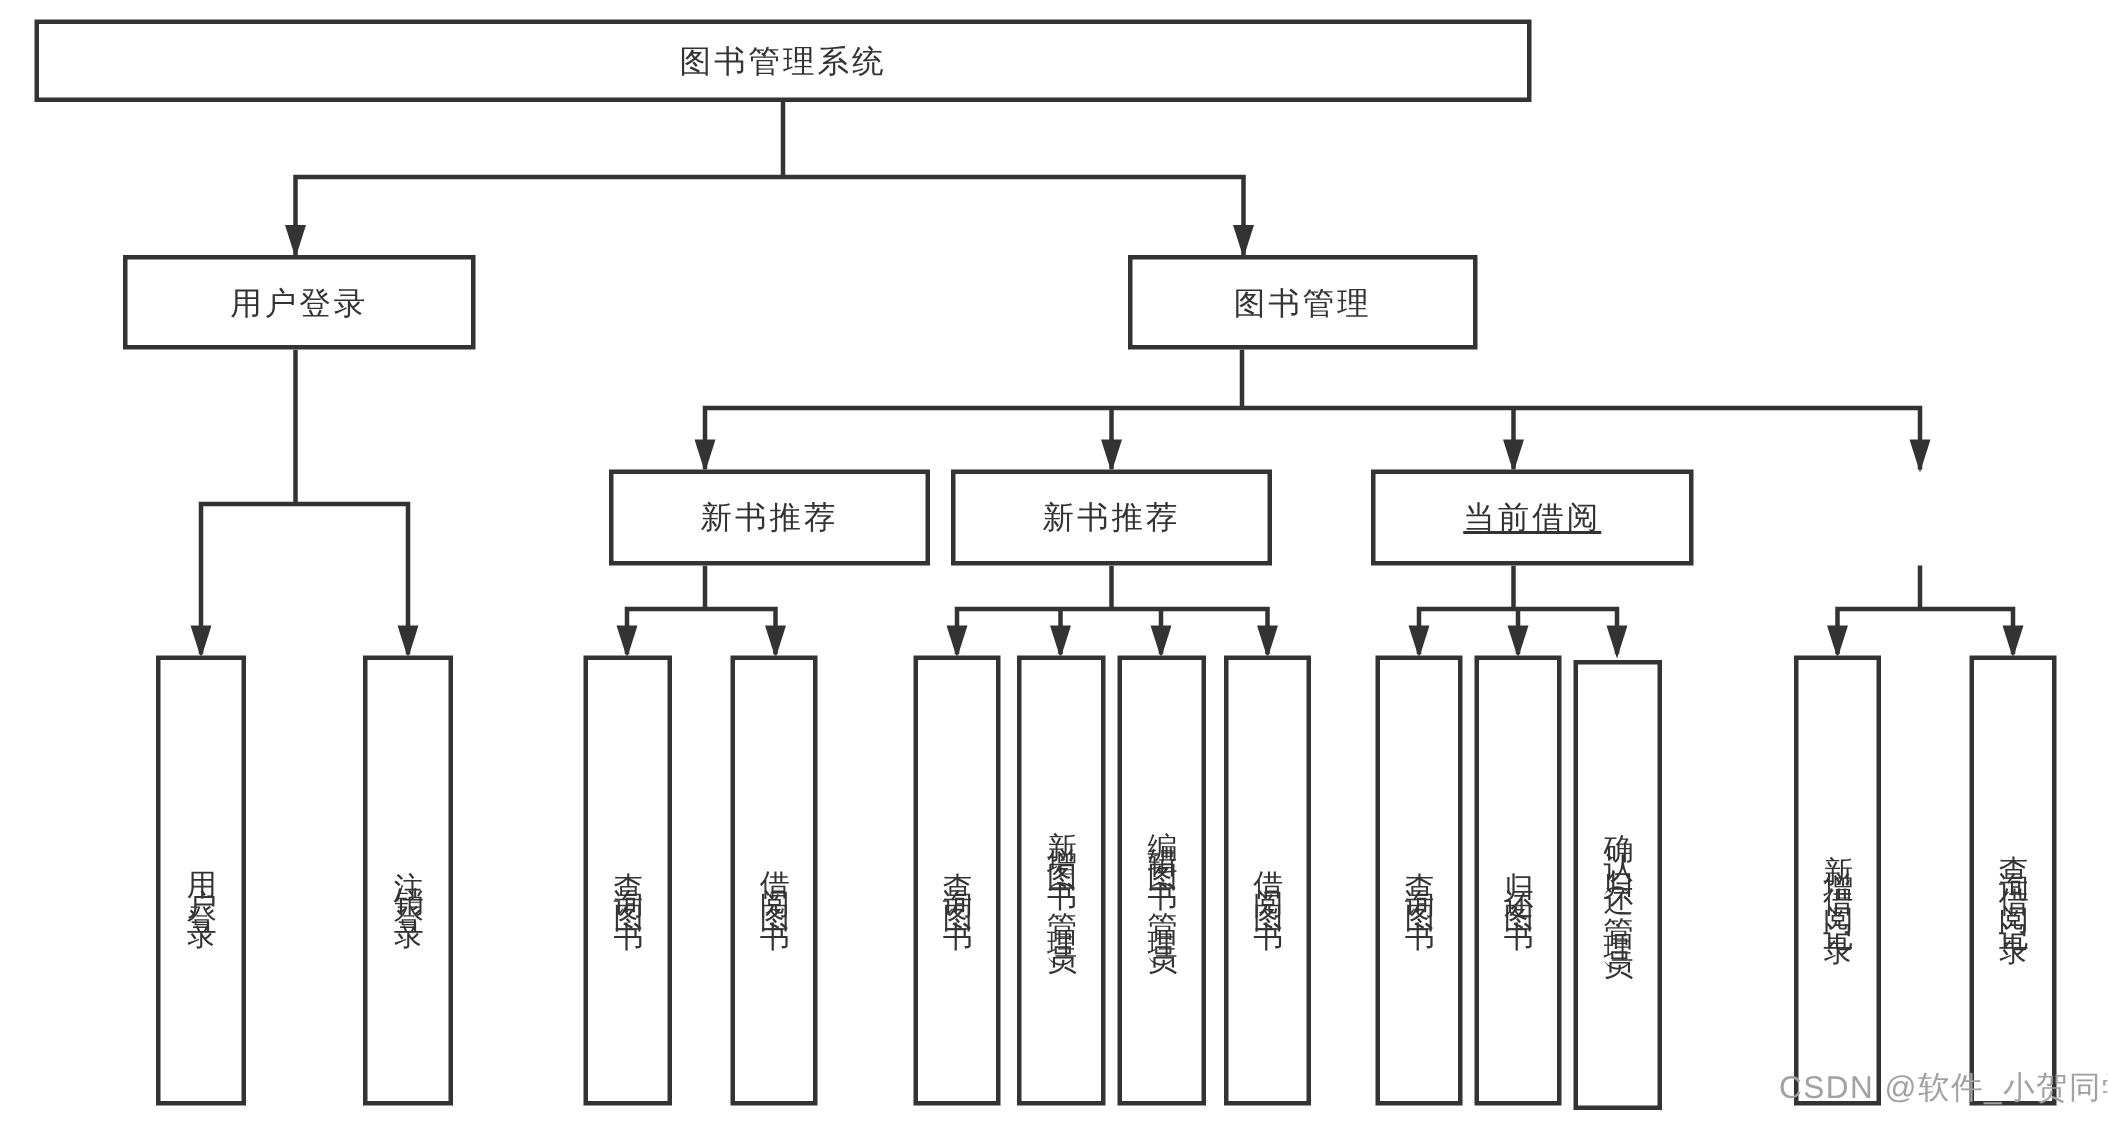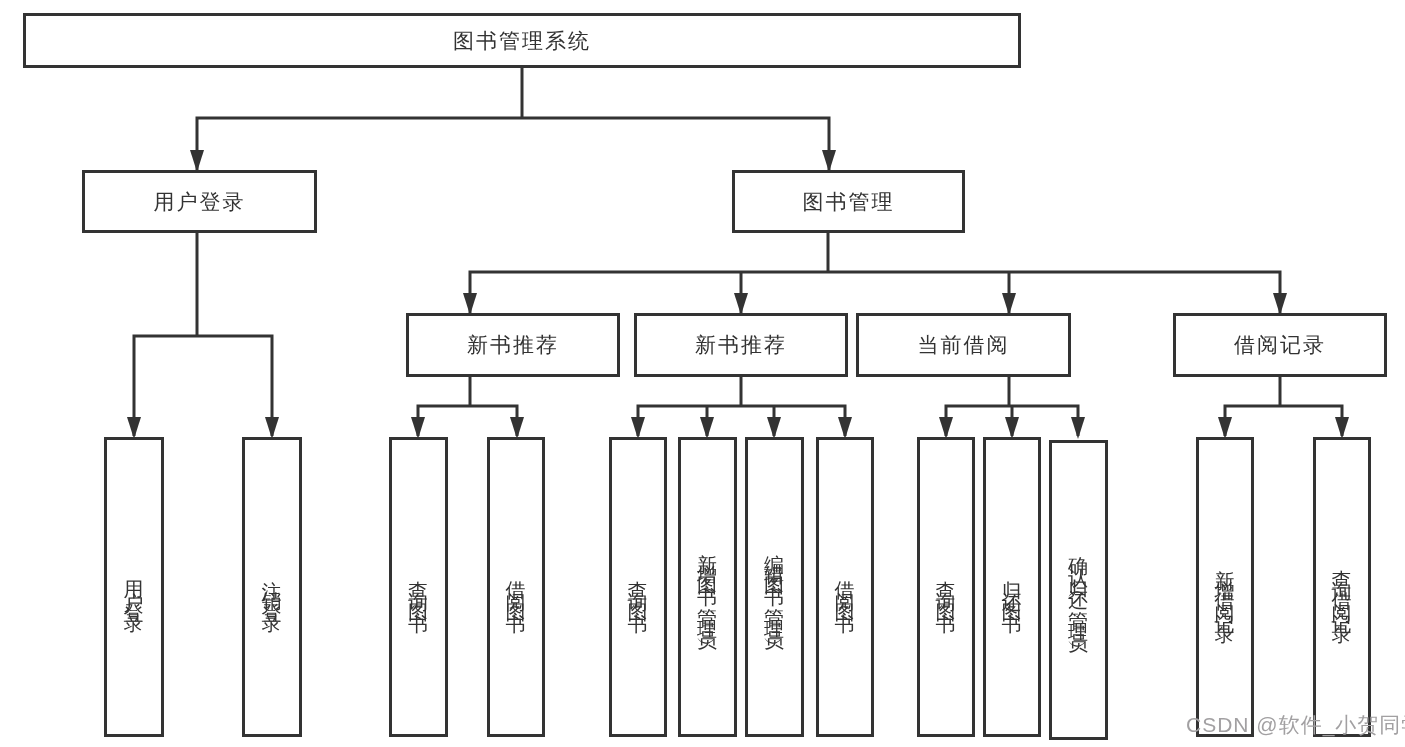--- a/index.html
+++ b/index.html
@@ -109,26 +109,25 @@
       <polygon points="1005,417 1019,417 1012,439"></polygon>
       <polygon points="1071,417 1085,417 1078,439"></polygon>
       <polygon points="1218,417 1232,417 1225,439"></polygon>
       <polygon points="1335,417 1349,417 1342,439"></polygon>
     </g>
   </svg>
 
   <div class="box" style="left:23px; top:13px; width:998px; height:55px;">图书管理系统</div>
 
   <div class="box" style="left:82px; top:170px; width:235px; height:63px;">用户登录</div>
-  <div class="box" style="left:732px; top:170px; width:233px; height:63px;">图书管理</div>
+  <div class="box" style="left:752px; top:170px; width:233px; height:63px;">图书管理</div>
 
   <div class="box" style="left:363px; top:313px; width:214px; height:64px;margin-left:43px;">新书推荐</div>
   <div class="box" style="left:634px; top:313px; width:214px; height:64px;">新书推荐</div>
-  <div class="box" style="left:856px; top:313px; width:215px; height:64px;">当前借阅</div>
-  <div class="box" style="left:1173px; top:313px; width:214px; height:64px;">借阅记录</div>
+  <div class="box" style="left:914px; top:313px; width:215px; height:64px;text-decoration:underline;">当前借阅</div>
 
   <div class="box leaf" style="left:104px; top:437px; width:60px; height:300px;">用户登录</div>
   <div class="box leaf" style="left:242px; top:437px; width:60px; height:300px;">注销登录</div>
 
   <div class="box leaf" style="left:389px; top:437px; width:59px; height:300px;">查询图书</div>
   <div class="box leaf" style="left:487px; top:437px; width:58px; height:300px;">借阅图书</div>
 
   <div class="box leaf" style="left:609px; top:437px; width:58px; height:300px;">查询图书</div>
   <div class="box leaf" style="left:678px; top:437px; width:59px; height:300px;">新增图书（管理员）</div>
   <div class="box leaf" style="left:745px; top:437px; width:59px; height:300px;">编辑图书（管理员）</div>

